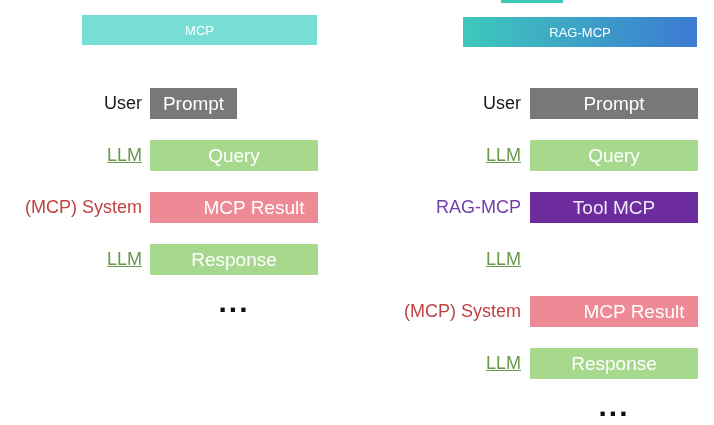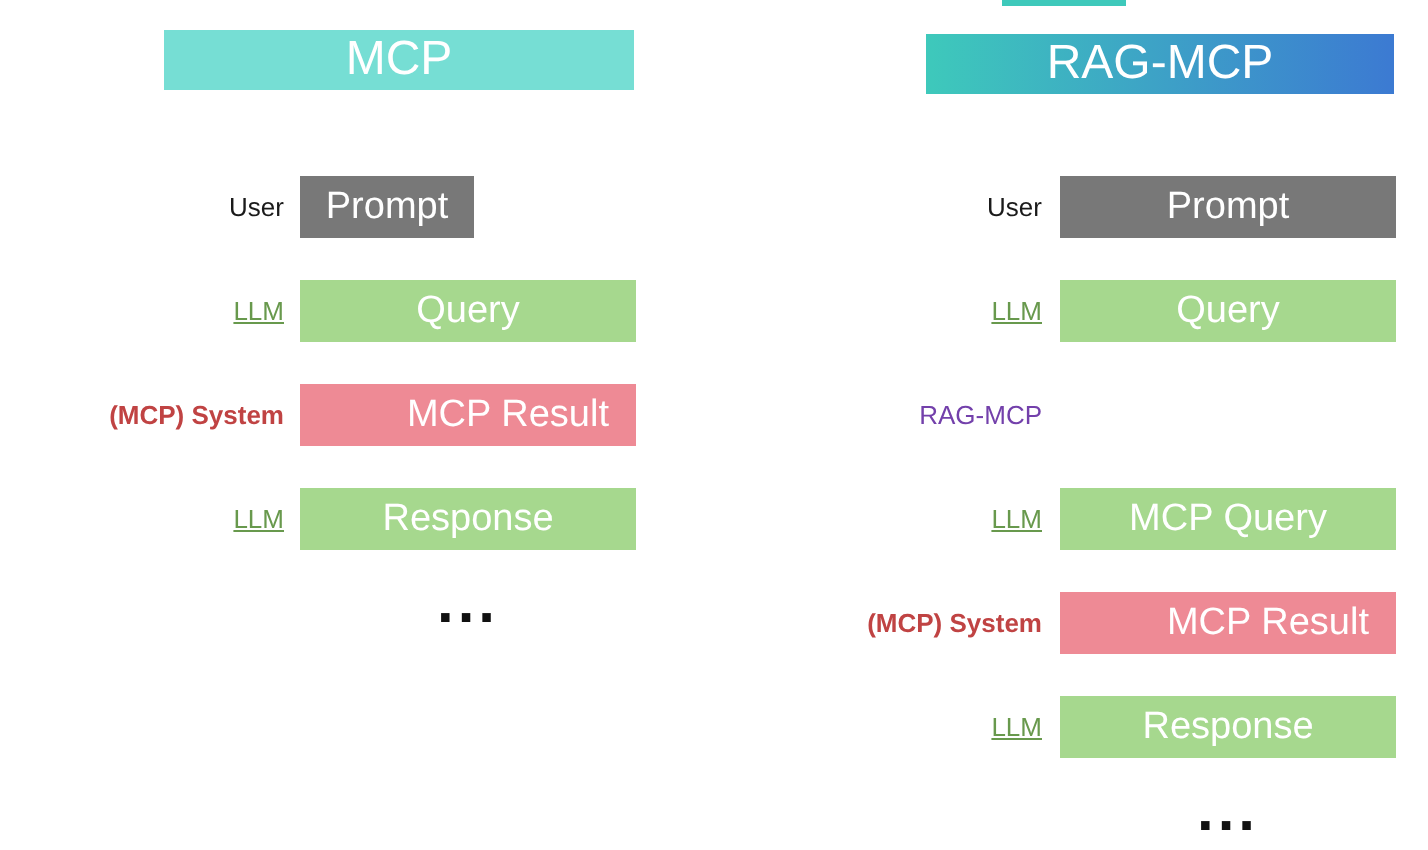--- a/index.html
+++ b/index.html
@@ -10,40 +10,40 @@
     font-family: "Liberation Sans", sans-serif;
     overflow: hidden;
   }
   .sliver {
     position: absolute; left: 501px; top: 0; width: 62px; height: 3px;
     background: var(--header_grad_start);
   }
   .hdr {
     position: absolute; height: 30px;
     display: flex; align-items: center; justify-content: center;
-    color: var(--box_text); font-size: 24px;
+    color: var(--box_text); font-size: 13px;
   }
   .hdr-left { left: 82px; top: 15px; width: 235px; background: var(--header_left_bg); }
   .hdr-right {
     left: 463px; top: 17px; width: 234px;
     background: linear-gradient(90deg, var(--header_grad_start), var(--header_grad_end));
   }
   .col { position: absolute; top: 88px; }
   .col-left  { left: 0; width: 318px; }
   .col-right { left: 350px; width: 348px; }
   .row { display: flex; align-items: stretch; height: 31px; margin-bottom: 21px; }
   .lab {
     display: flex; align-items: center; justify-content: flex-end;
-    font-size: 13px; box-sizing: border-box;
+    font-size: 18px; box-sizing: border-box;
   }
   .col-left  .lab { width: 150px; padding-right: 8px; }
   .col-right .lab { width: 180px; padding-right: 9px; }
   .lab-black  { color: var(--label_black); }
   .lab-green  { color: var(--label_green); text-decoration: underline; }
-  .lab-red    { color: var(--label_red); font-weight: bold; }
+  .lab-red    { color: var(--label_red); }
   .lab-purple { color: var(--label_purple); }
   .boxes { display: flex; gap: 17px; width: 168px; }
   .bx {
     flex: 1; display: flex; align-items: center; justify-content: center;
     color: var(--box_text); font-size: 19px; white-space: nowrap;
   }
   .bx.w87 { flex: 0 0 87px; }
   .bx-gray   { background: var(--gray_box); }
   .bx-green  { background: var(--green_box); }
   .bx-pink   { background: var(--pink_box); padding-left: 40px; }
@@ -104,26 +104,26 @@
     </div>
   </div>
   <div class="row">
     <div class="lab lab-green">LLM</div>
     <div class="boxes">
       <div class="bx bx-green">Query</div>
     </div>
   </div>
   <div class="row">
     <div class="lab lab-purple">RAG-MCP</div>
+    <div class="boxes">
+      <div class="bx bx-purple">Tool MCP</div>
+    </div>
   </div>
   <div class="row">
     <div class="lab lab-green">LLM</div>
-    <div class="boxes">
-      <div class="bx bx-green">MCP Query</div>
-    </div>
   </div>
   <div class="row">
     <div class="lab lab-red">(MCP) System</div>
     <div class="boxes">
       <div class="bx bx-pink">MCP Result</div>
     </div>
   </div>
   <div class="row">
     <div class="lab lab-green">LLM</div>
     <div class="boxes">

